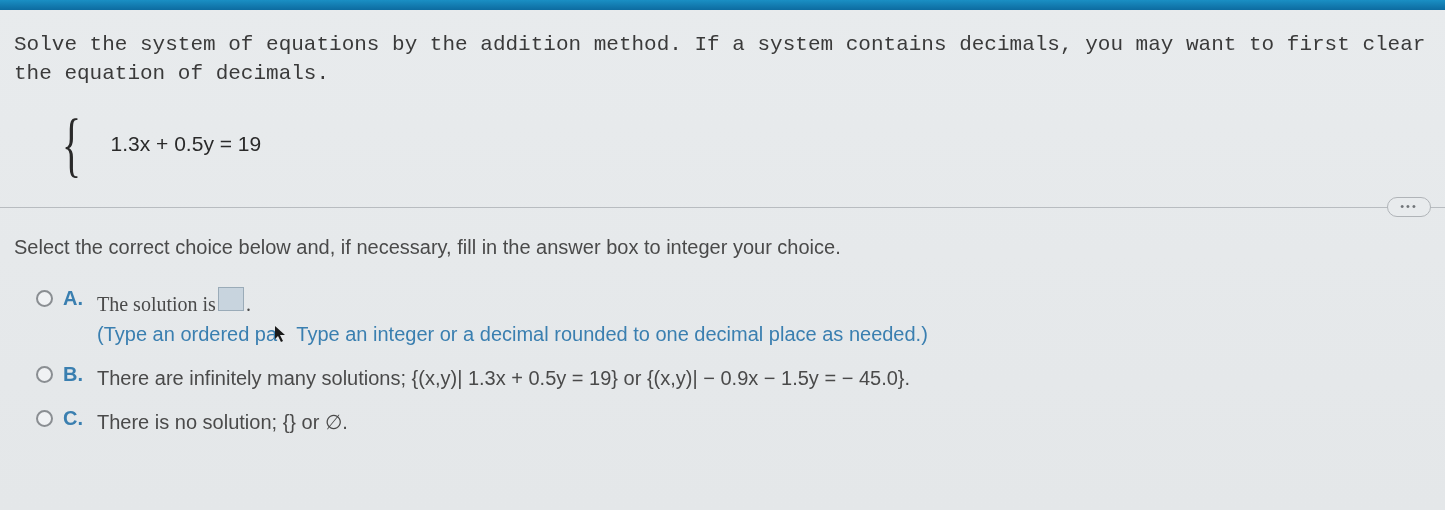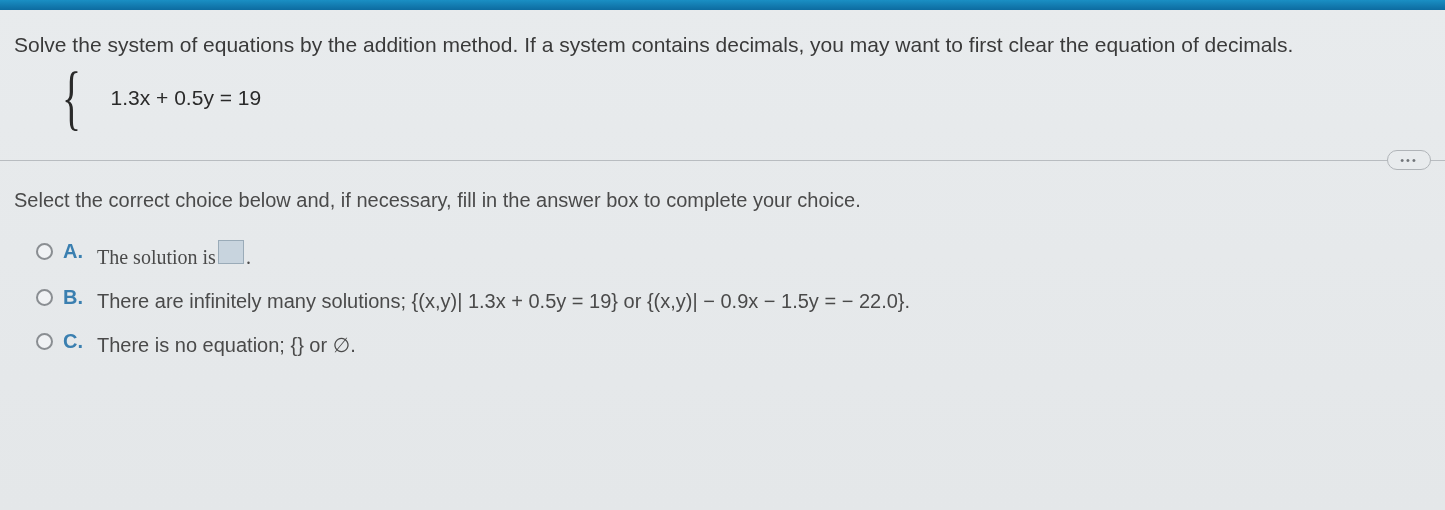--- a/index.html
+++ b/index.html
@@ -20,21 +20,22 @@
       height: 10px;
       background: linear-gradient(to bottom, #1a8fc4, #0d6ba0);
     }
     .content {
       padding: 20px 14px 0 14px;
     }
     .question-text {
       color: #3a3a3a;
       font-size: 21px;
       line-height: 1.4;
-      margin-bottom: 6px;
+      margin-bottom: 23px;
+      font-family: Liberation Mono, monospace;
     }
     .equations-block {
       display: flex;
       align-items: center;
       margin-left: 48px;
       margin-bottom: 30px;
     }
     .brace {
       font-size: 72px;
       color: #2a2a2a;
@@ -166,47 +167,52 @@
     </div>
   </div>
 
   <div class="divider-wrap">
     <hr class="divider">
     <div class="ellipsis-btn">
       <span>•••</span>
     </div>
   </div>
 
-  <div class="instruction">Select the correct choice below and, if necessary, fill in the answer box to complete your choice.</div>
+  <div class="instruction">Select the correct choice below and, if necessary, fill in the answer box to integer your choice.</div>
 
   <div class="choices">
 
     <div class="choice-row">
       <div class="radio"></div>
       <div class="choice-letter">A.</div>
       <div class="choice-body">
         <div class="inline-flex">
           <span class="choice-text">The solution is </span>
           <span class="answer-box"></span>
           <span class="choice-text">.</span>
         </div>
+        <div>
+          <span class="choice-hint">(Type an ordered pa</span><span class="cursor-icon"><svg width="16" height="20" viewBox="0 0 16 20">
+                <path d="M2 2 L2 15 L5 12 L8 18 L10 17 L7 11 L12 11 Z" fill="#1a1a1a"></path>
+              </svg></span><span class="choice-hint"> Type an integer or a decimal rounded to one decimal place as needed.)</span>
+        </div>
       </div>
     </div>
 
     <div class="choice-row">
       <div class="radio"></div>
       <div class="choice-letter">B.</div>
       <div class="choice-body">
-        <span class="choice-text">There are infinitely many solutions; {(x,y)| 1.3x + 0.5y = 19} or {(x,y)| − 0.9x − 1.5y = − 22.0}.</span>
+        <span class="choice-text">There are infinitely many solutions; {(x,y)| 1.3x + 0.5y = 19} or {(x,y)| − 0.9x − 1.5y = − 45.0}.</span>
       </div>
     </div>
 
     <div class="choice-row">
       <div class="radio"></div>
       <div class="choice-letter">C.</div>
       <div class="choice-body">
-        <span class="choice-text">There is no equation; {} or ∅.</span>
+        <span class="choice-text">There is no solution; {} or ∅.</span>
       </div>
     </div>
 
   </div>
 
 </div>
 
 </body></html>

